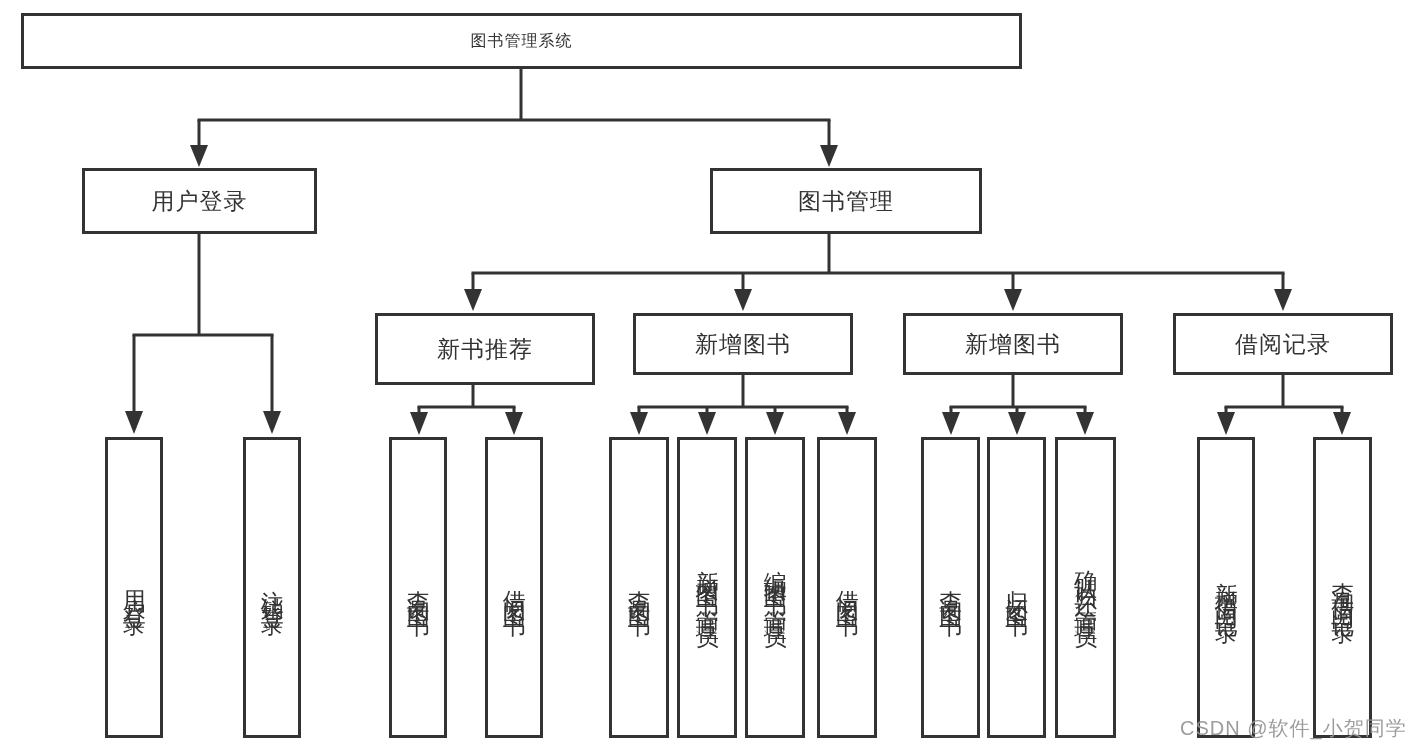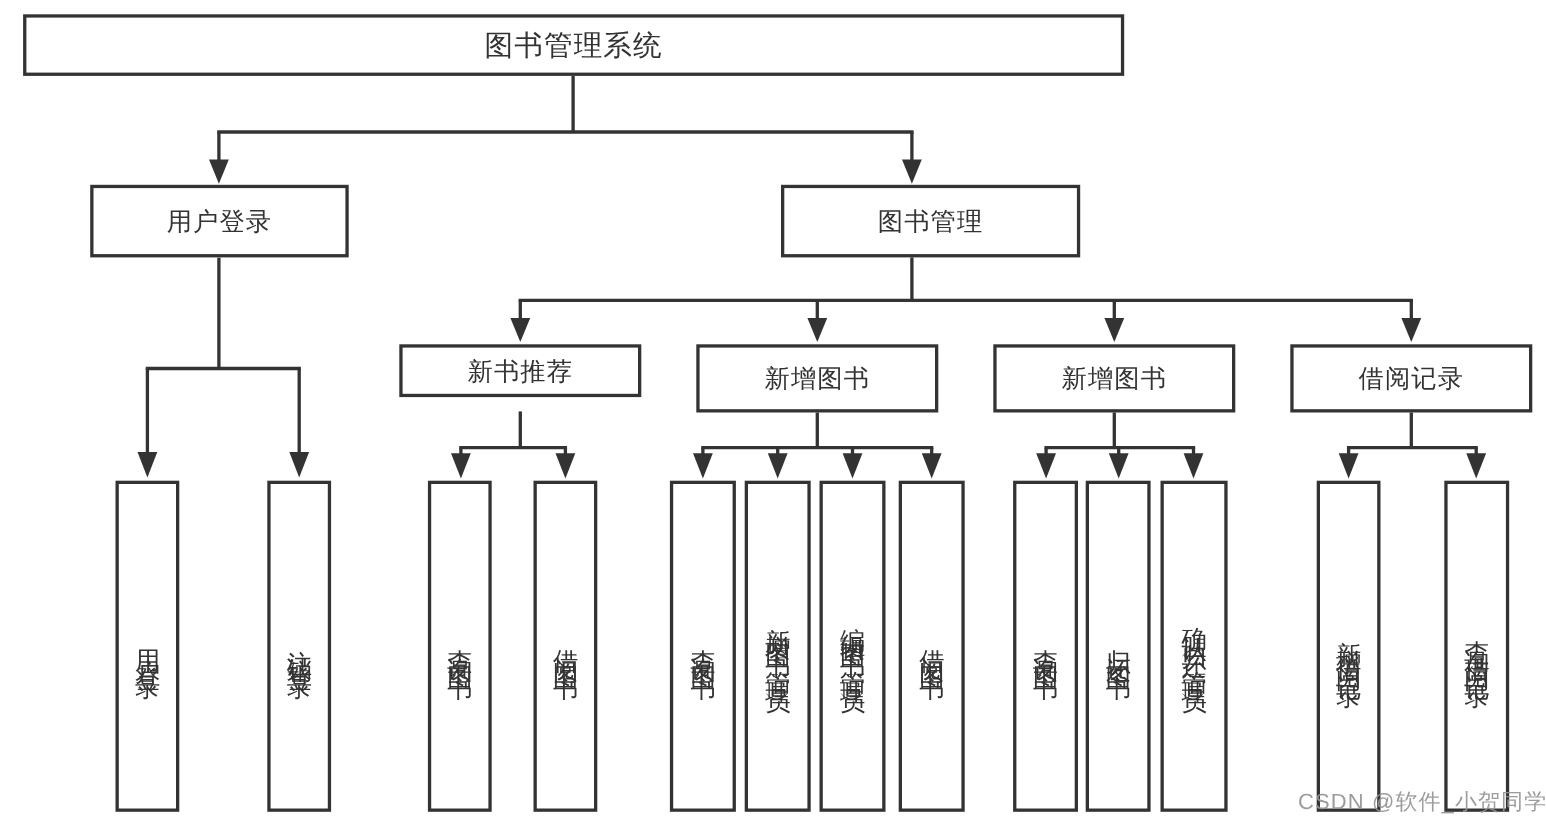--- a/index.html
+++ b/index.html
@@ -14,21 +14,21 @@
   svg.connectors{position:absolute;left:0;top:0;pointer-events:none;}
   .box{
     position:absolute;
     box-sizing:border-box;
     border:3px solid #333333;
     background:#ffffff;
     display:flex;align-items:center;justify-content:center;
     color:#333333;
   }
   .hbox{font-size:23px;letter-spacing:1px;white-space:nowrap;}
-  .hbox.root-box{font-size:26px;}
+  .hbox.root-box{font-size:16px;}
   .vbox .vtext{
     writing-mode:vertical-rl;
     text-orientation:mixed;
     font-size:23px;
     letter-spacing:8px;
     line-height:1.1;
     color:#333333;
   }
   .watermark{
     position:absolute;
@@ -127,21 +127,21 @@
     <span>图书管理系统</span>
   </div>
 
   <div class="box hbox" style="left:82px;top:168px;width:235px;height:66px">
     <span>用户登录</span>
   </div>
   <div class="box hbox" style="left:710px;top:168px;width:272px;height:66px">
     <span>图书管理</span>
   </div>
 
-  <div class="box hbox" style="left:363px;top:313px;width:220px;height:48px">
+  <div class="box hbox" style="left:375px;top:313px;width:220px;height:72px">
     <span>新书推荐</span>
   </div>
   <div class="box hbox" style="left:633px;top:313px;width:220px;height:62px">
     <span>新增图书</span>
   </div>
   <div class="box hbox" style="left:903px;top:313px;width:220px;height:62px">
     <span>新增图书</span>
   </div>
   <div class="box hbox" style="left:1173px;top:313px;width:220px;height:62px">
     <span>借阅记录</span>

